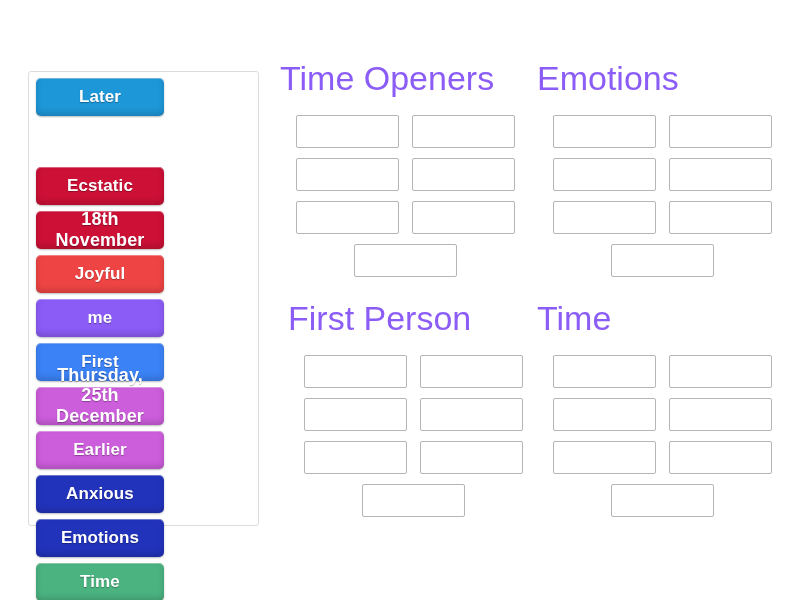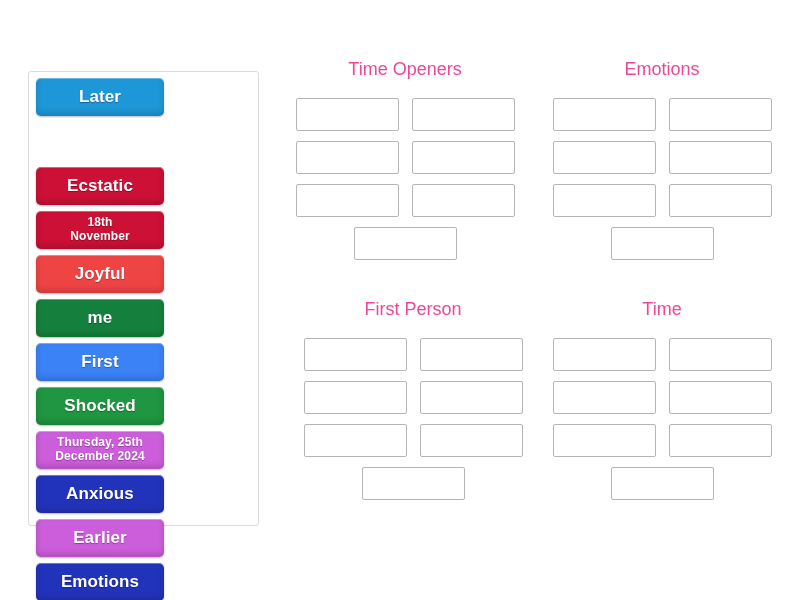--- a/index.html
+++ b/index.html
@@ -52,21 +52,21 @@
     letter-spacing: 0.1px;
     text-shadow: 0 1px 1px rgba(0,0,0,0.32);
     box-shadow: inset 0 1px 0 rgba(255,255,255,0.34),
                 inset 0 -3px 6px rgba(0,0,0,0.17),
                 0 1px 2px rgba(0,0,0,0.28);
     cursor: move;
     user-select: none;
     padding: 0 3px;
   }
   .tile.two-line {
-    font-size: 12px;
+    font-size: 18px;
     line-height: 1.15;
   }
 
   
   #categories {
     position: absolute;
     left: 280px;
     top: 60px;
     width: 510px;
     height: 480px;
@@ -75,24 +75,24 @@
     position: absolute;
     width: 250px;
     height: 235px;
   }
   .cat-tl { left: 0;   top: 0;   }
   .cat-tr { left: 257px; top: 0;   }
   .cat-bl { left: 8px;   top: 240px; }
   .cat-br { left: 257px; top: 240px; }
 
   .cat-title {
-    text-align: center;
-    font-size: 18px;
+    text-align: left;
+    font-size: 34px;
     font-weight: 400;
-    color: #ec4899;
+    color: #8b5cf6;
     margin: 0 0 18px 0;
     line-height: 1.1;
     white-space: nowrap;
   }
   .slot-rows {
     display: flex;
     flex-wrap: wrap;
     justify-content: center;
     gap: 10px 13px;
   }
@@ -112,26 +112,25 @@
 </style>
 </head>
 <body>
 
 <div id="tile-bank">
   <div class="tile-grid">
       <div class="tile" style="background: rgb(30, 151, 216);">Later</div>
       <div class="tile" style="background: rgb(204, 16, 54); margin-top: 45px;">Ecstatic</div>
       <div class="tile two-line" style="background: rgb(204, 16, 54);">18th<br>November</div>
       <div class="tile" style="background: #ef4444;">Joyful</div>
-      <div class="tile" style="background: #15803d;">me</div>
+      <div class="tile" style="background: #8b5cf6;">me</div>
       <div class="tile" style="background: #3b82f6;">First</div>
-      <div class="tile" style="background: rgb(31, 150, 65);">Shocked</div>
       <div class="tile two-line" style="background: rgb(204, 93, 219);">Thursday, 25th<br>December 2024</div>
+      <div class="tile" style="background: rgb(204, 93, 219);">Earlier</div>
       <div class="tile" style="background: rgb(34, 51, 187);">Anxious</div>
-      <div class="tile" style="background: rgb(204, 93, 219);">Earlier</div>
       <div class="tile" style="background: rgb(34, 51, 187);">Emotions</div>
       <div class="tile" style="background: rgb(75, 179, 128);">Time</div>
     </div>
 </div>
 
 <div id="categories">
   <div class="category cat-tl">
     <div class="cat-title">Time Openers</div>
     <div class="slot-rows">
         <div class="slot"></div>

